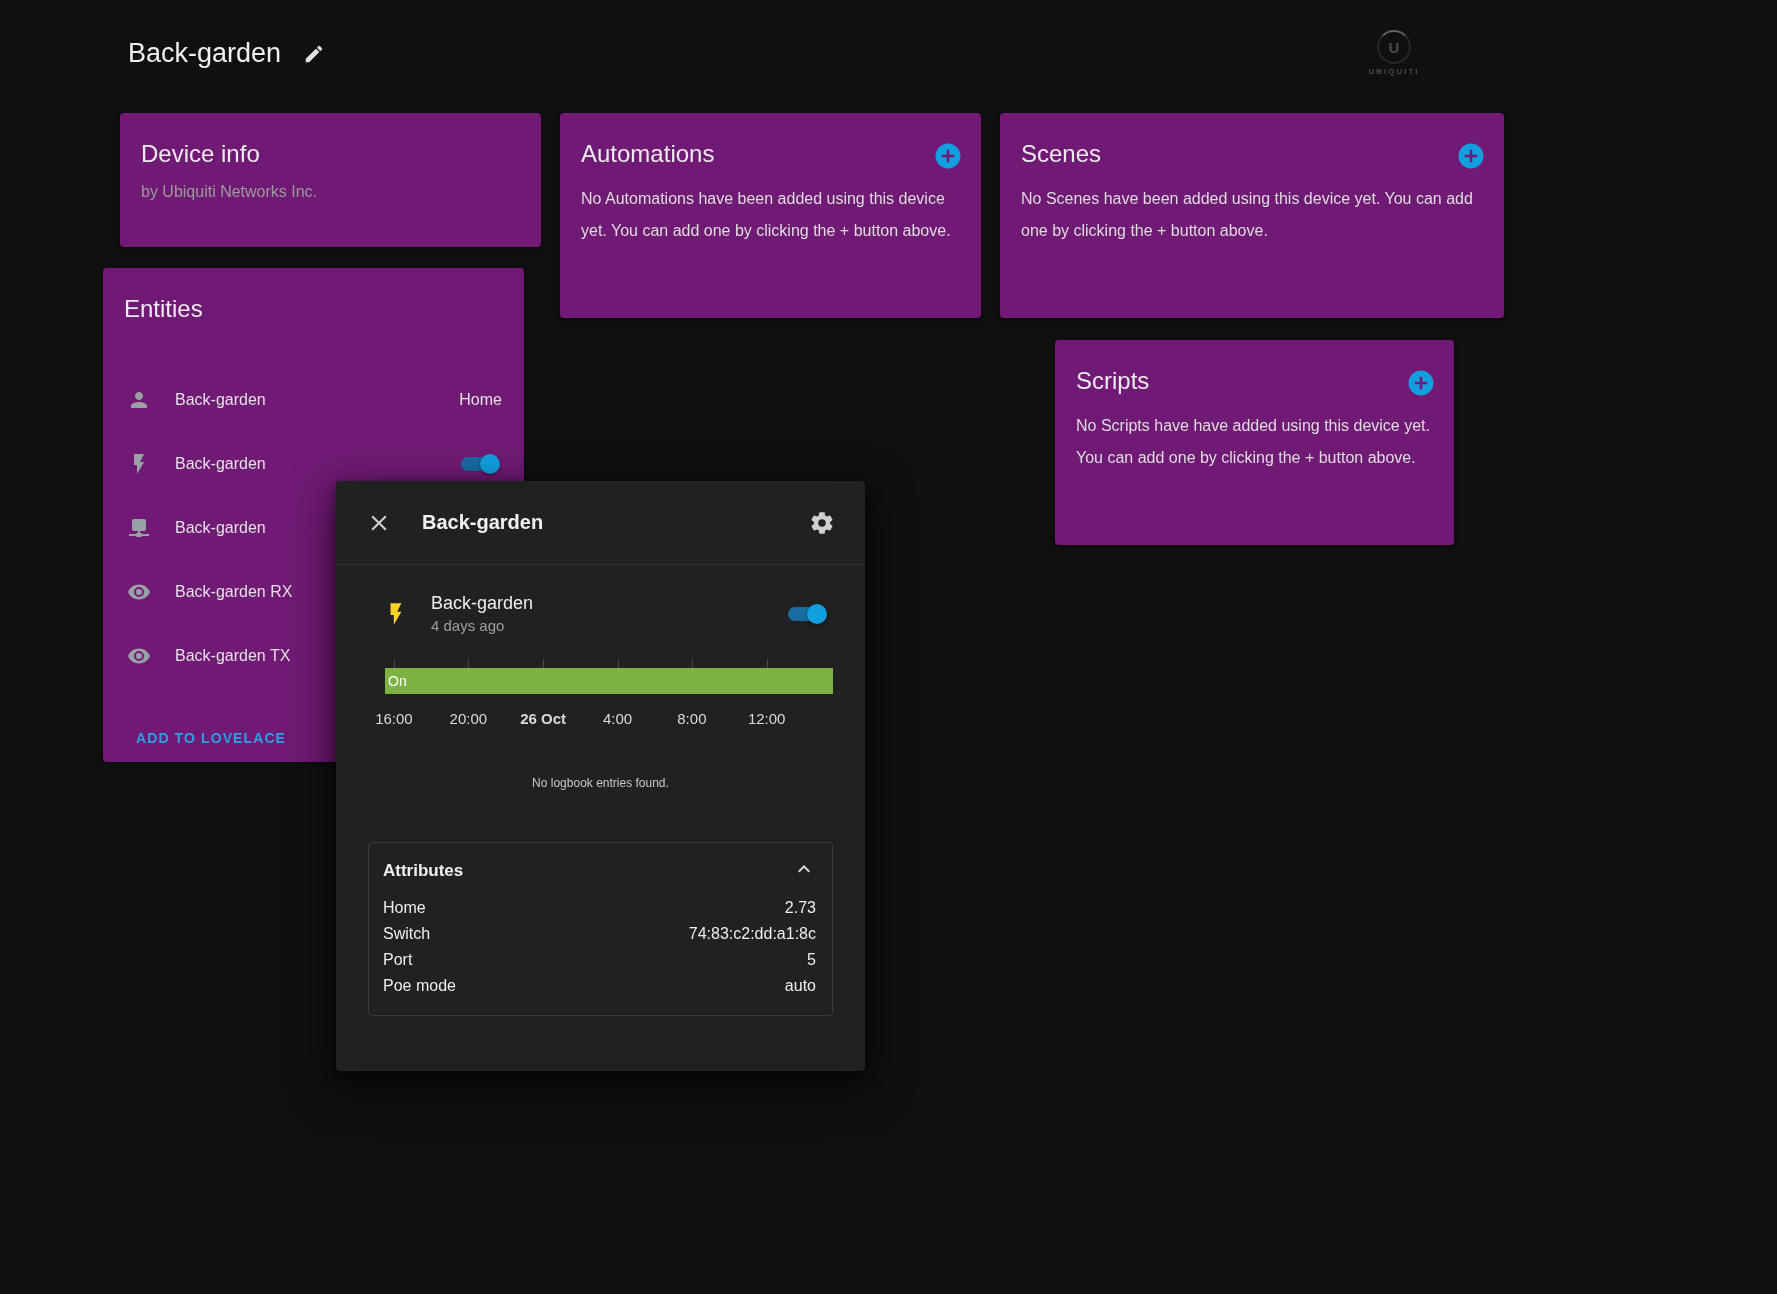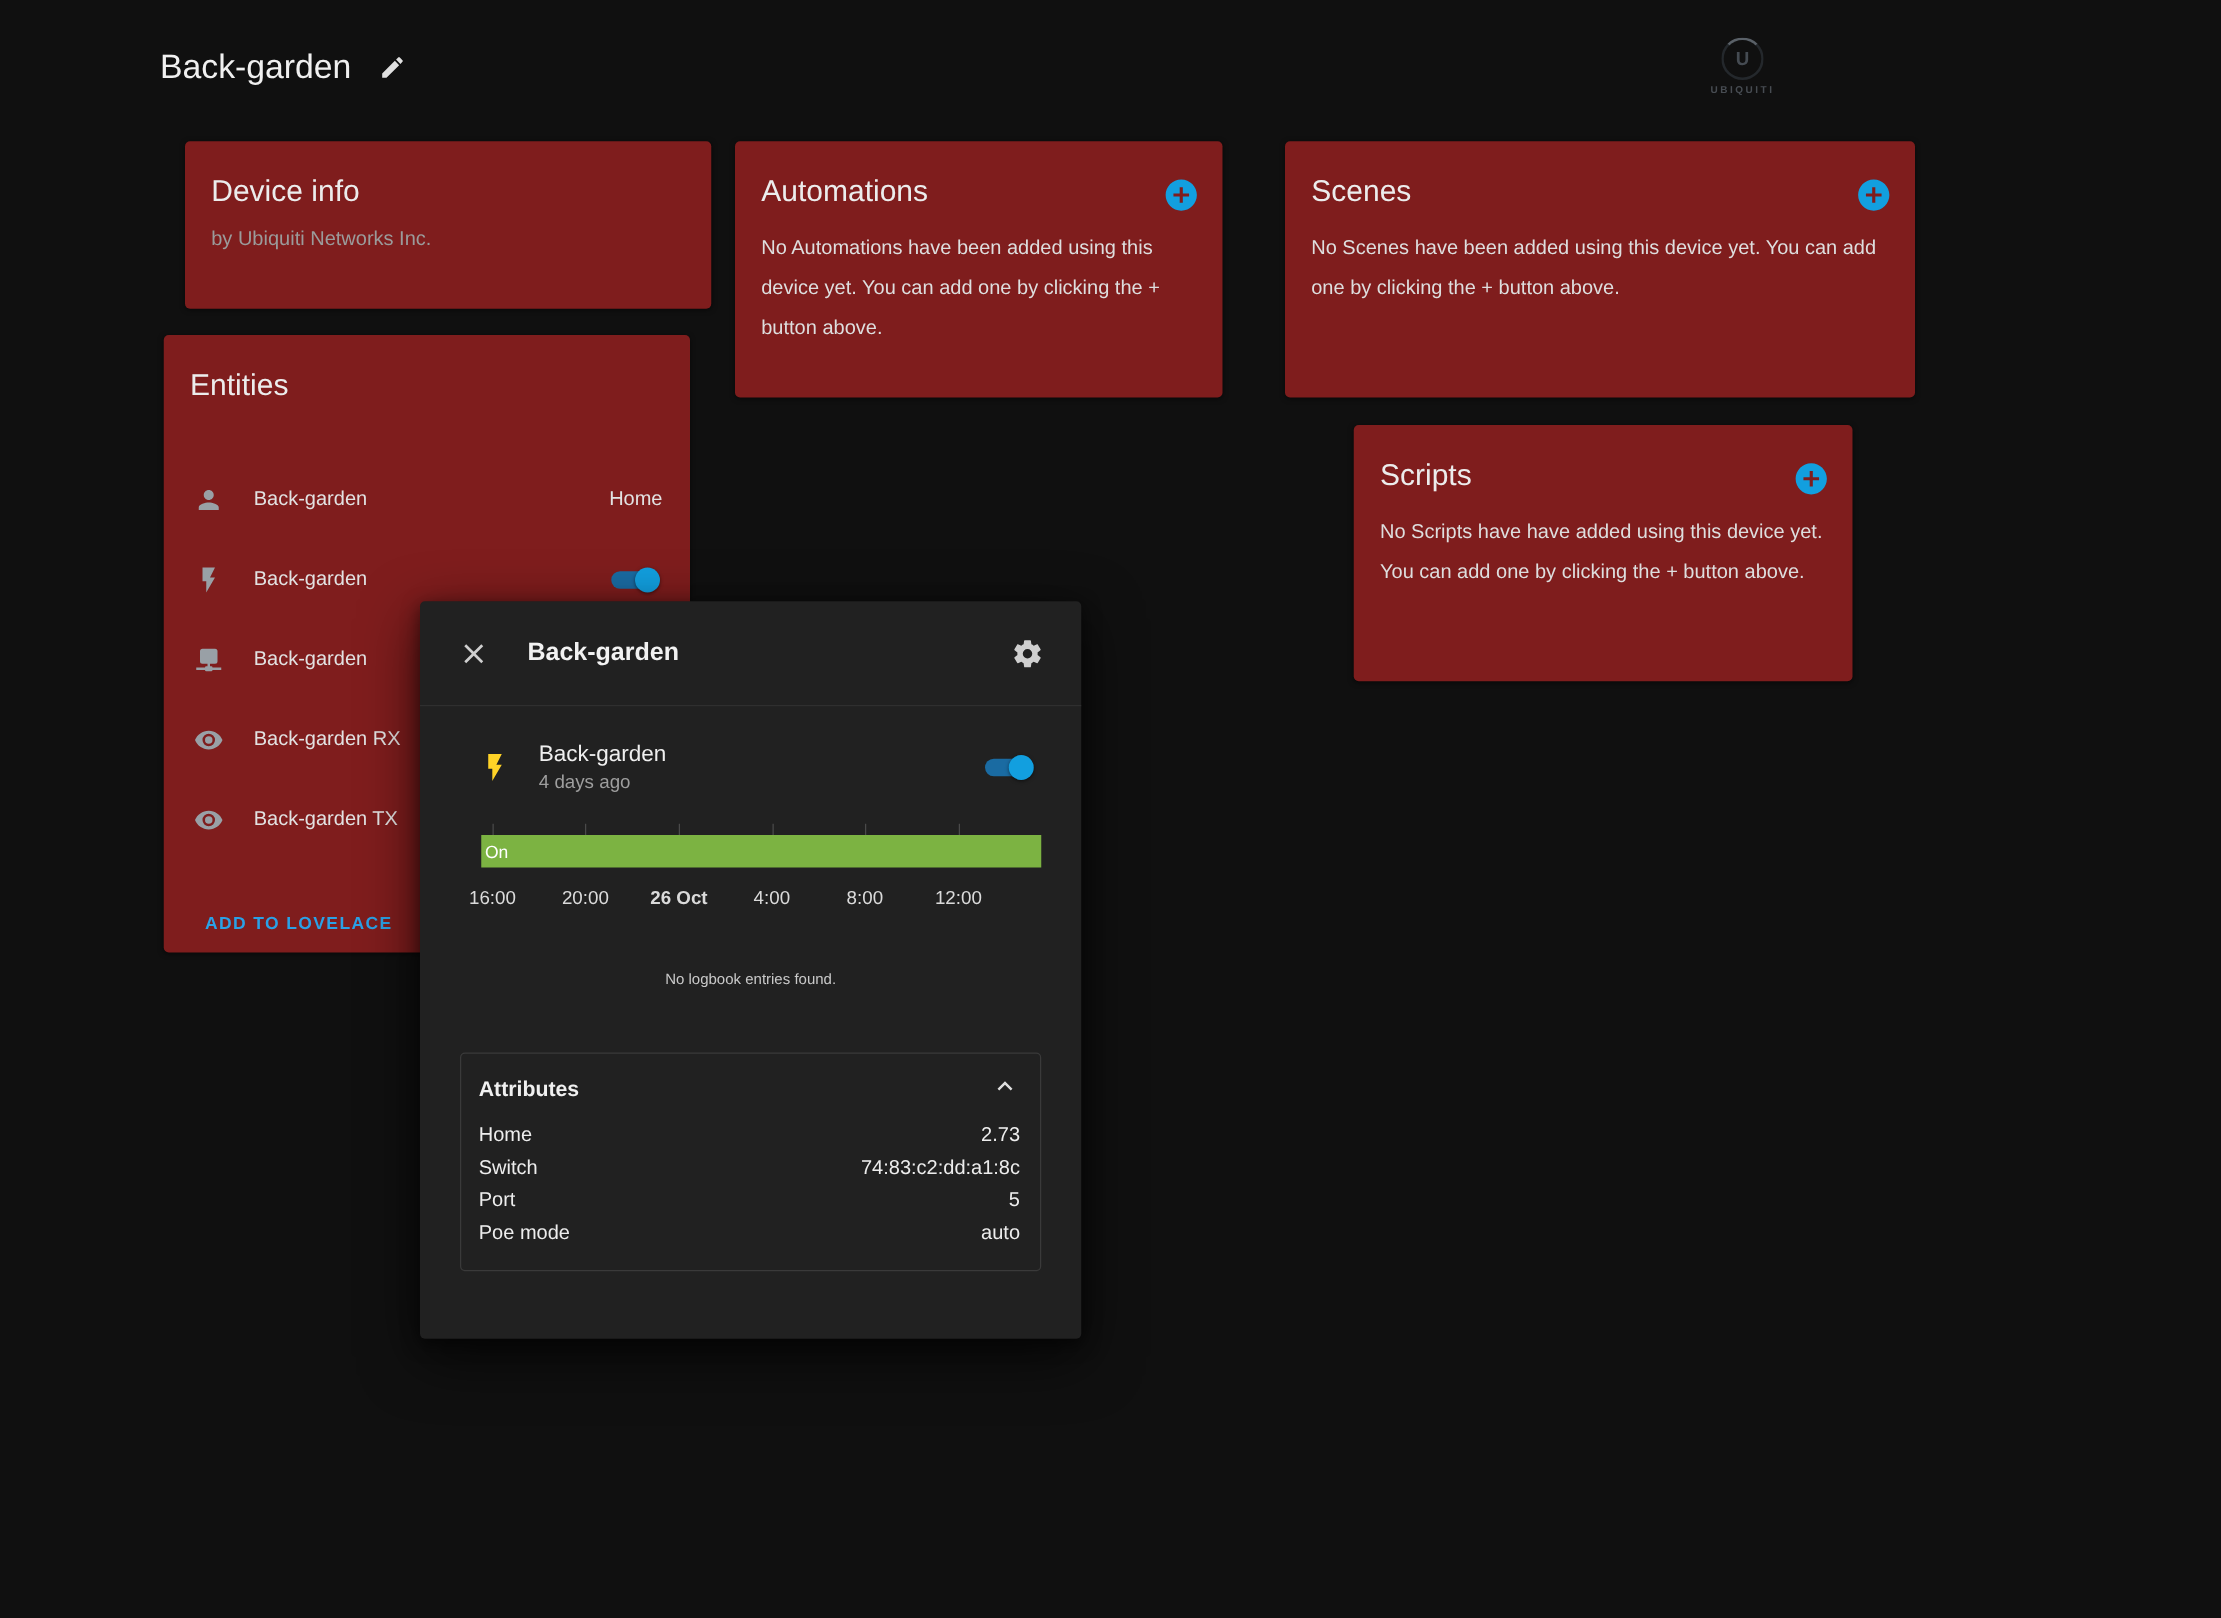--- a/index.html
+++ b/index.html
@@ -12,24 +12,23 @@
   body {
     width:1777px; height:1294px;
     background:#101010;
     font-family:"Liberation Sans", sans-serif;
     color:#e4e4e4;
     position:relative;
     overflow:hidden;
   }
   .card {
     position:absolute;
-    background:#7f1d1d;
+    background:#701a75;
     border-radius:4px;
     box-shadow:0 1px 4px rgba(0,0,0,.5);
-    margin-left:28px;
   }
   .card-title {
     font-size:24px; font-weight:400; color:#ececec;
     padding:26px 21px 0 21px; line-height:30px;
   }
   .card-sub {
     font-size:16px; color:#9b9b9b; padding:14px 31px 24px 21px;
   }
   .card-head {
     display:flex; align-items:flex-start; justify-content:space-between;
@@ -188,21 +187,21 @@
             <path d="M12 4.5C7 4.5 2.73 7.61 1 12c1.73 4.39 6 7.5 11 7.5s9.27-3.11 11-7.5c-1.73-4.39-6-7.5-11-7.5zM12 17a5 5 0 1 1 0-10 5 5 0 0 1 0 10zm0-8a3 3 0 1 0 0 6 3 3 0 0 0 0-6z"></path>
           </svg>
       </span>
       <span class="entity-label">Back-garden TX</span>
     </div>
 
   </div>
   <div class="lovelace-link">ADD TO LOVELACE</div>
 </div>
 
-<div class="card" style="left:560px; top:113px; width:390px; height:205px;">
+<div class="card" style="left:560px; top:113px; width:421px; height:205px;">
   <div class="card-head">
     <div class="card-title">Automations</div>
     <span class="plus-btn">
       <svg viewBox="0 0 24 24">
           <path d="M12 2C6.48 2 2 6.48 2 12s4.48 10 10 10 10-4.48 10-10S17.52 2 12 2zm5 11h-4v4h-2v-4H7v-2h4V7h2v4h4v2z"></path>
         </svg>
     </span>
   </div>
   <div class="card-body">No Automations have been added using this device yet. You can add one by clicking the + button above.</div>
 </div>

